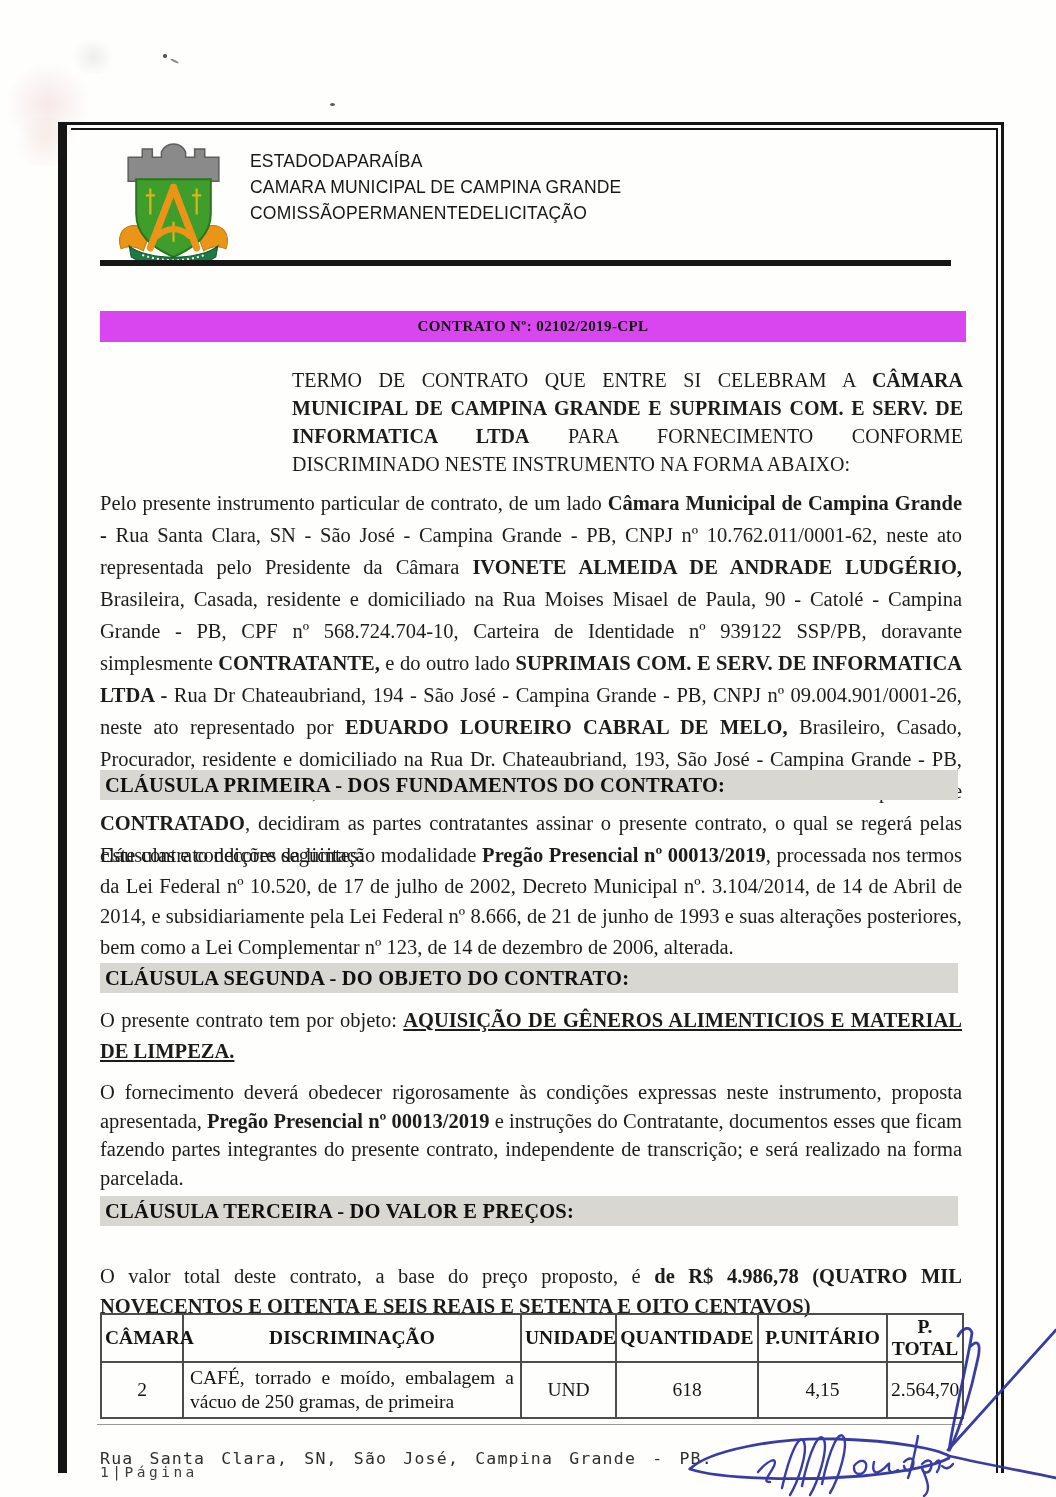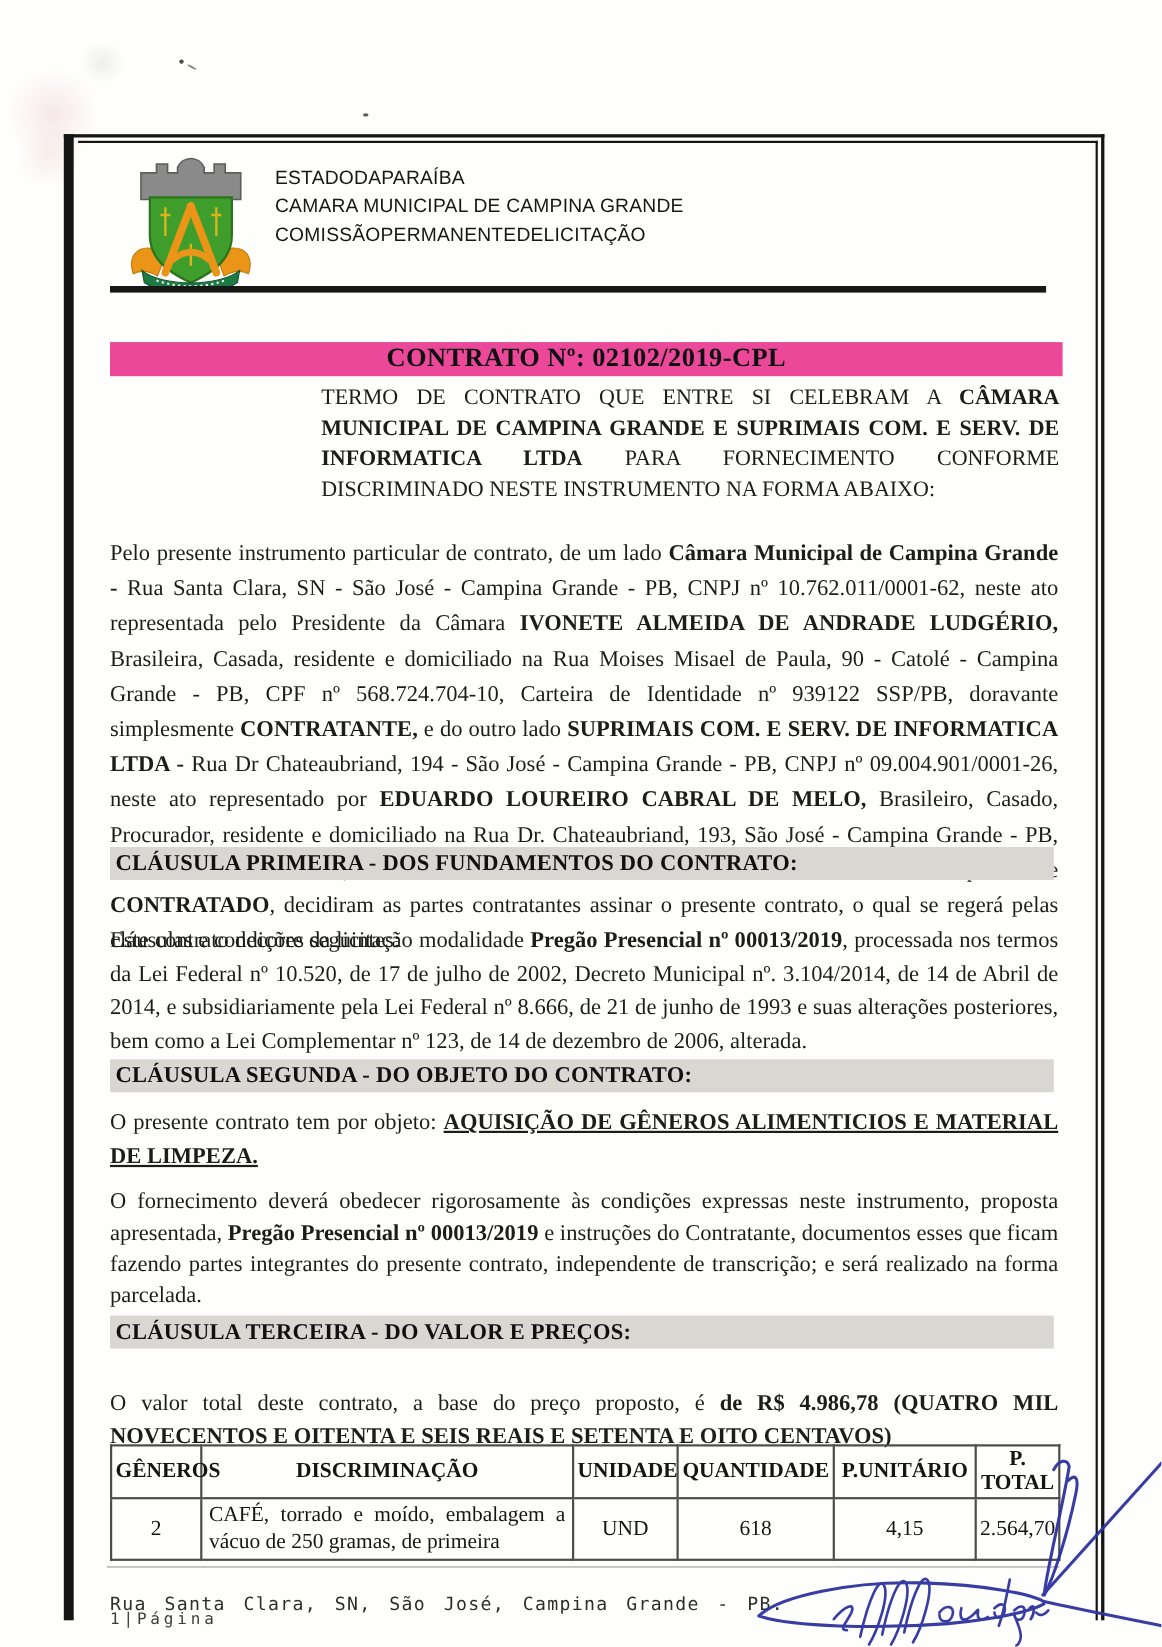--- a/index.html
+++ b/index.html
@@ -37,27 +37,27 @@
   .header-text {
     position:absolute; left:250px; top:148px;
     font-family:"Liberation Sans","DejaVu Sans",sans-serif;
     font-weight:normal; font-size:17.5px; line-height:26px; letter-spacing:.2px; color:#171717;
   }
   .header-rule { position:absolute; left:100px; top:260px; width:851px; height:6px; background:#171717; }
 
   
   .title-bar {
     position:absolute; left:100px; top:311px; width:866px; height:31px;
-    background:#ec4899; text-align:center;
-    font-size:24px; font-weight:bold; line-height:31px; letter-spacing:.4px; color:#101010;
+    background:#d946ef; text-align:center;
+    font-size:15px; font-weight:bold; line-height:31px; letter-spacing:.4px; color:#101010;
   }
 
   
   .par { position:absolute; text-align:justify; font-size:20.5px; color:#1c1c1c; }
-  .termo   { left:292px; top:347px;  width:671px; line-height:28px;   font-size:20px; }
+  .termo   { left:292px; top:366px;  width:671px; line-height:28px;   font-size:20px; }
   .p-intro { left:100px; top:487px;  width:862px; line-height:32px; }
   .p-c1    { left:100px; top:840px;  width:862px; line-height:30.5px; }
   .p-c2a   { left:100px; top:1005px; width:862px; line-height:31px; }
   .p-c2b   { left:100px; top:1078px; width:862px; line-height:28.5px; }
   .p-c3    { left:100px; top:1241px; width:862px; line-height:30px;margin-top:20px; }
 
   .clause-bar {
     position:absolute; left:100px; width:858px; height:30px;
     background:#d9d7d1; font-weight:bold; font-size:20.5px; line-height:30px;
     padding-left:5px; letter-spacing:.2px; color:#101010; white-space:nowrap;
@@ -156,21 +156,21 @@
   <colgroup>
     <col style="width:82px">
       <col style="width:338px">
       <col style="width:95px">
     <col style="width:142px">
       <col style="width:129px">
       <col style="width:76px">
   </colgroup>
   <thead>
     <tr>
-      <th>GÊNEROS</th>
+      <th>CÂMARA</th>
       <th>DISCRIMINAÇÃO</th>
       <th>UNIDADE</th>
       <th>QUANTIDADE</th>
       <th>P.UNITÁRIO</th>
       <th>P. TOTAL</th>
     </tr>
   </thead>
   <tbody>
     <tr>
       <td>2</td>

